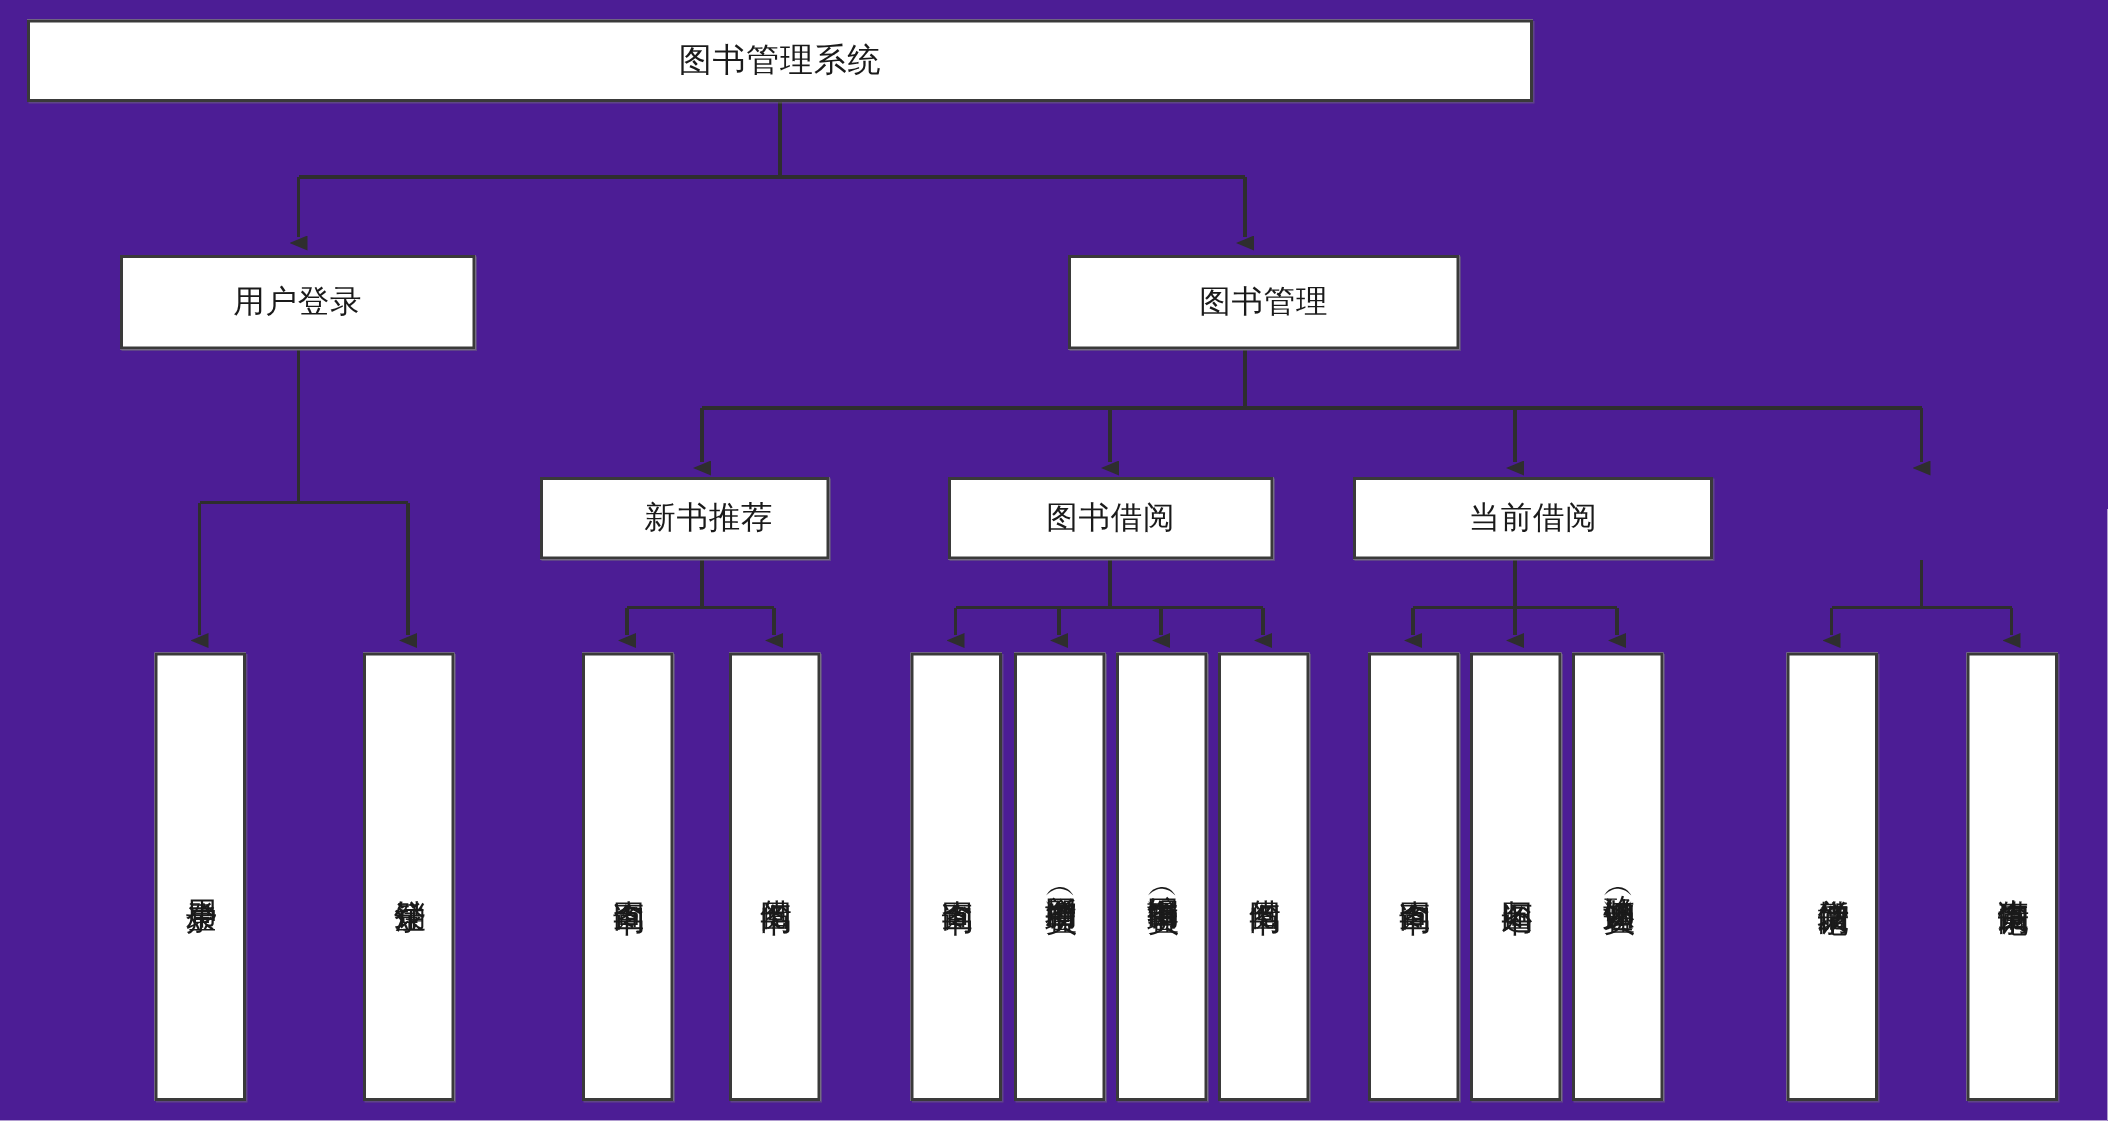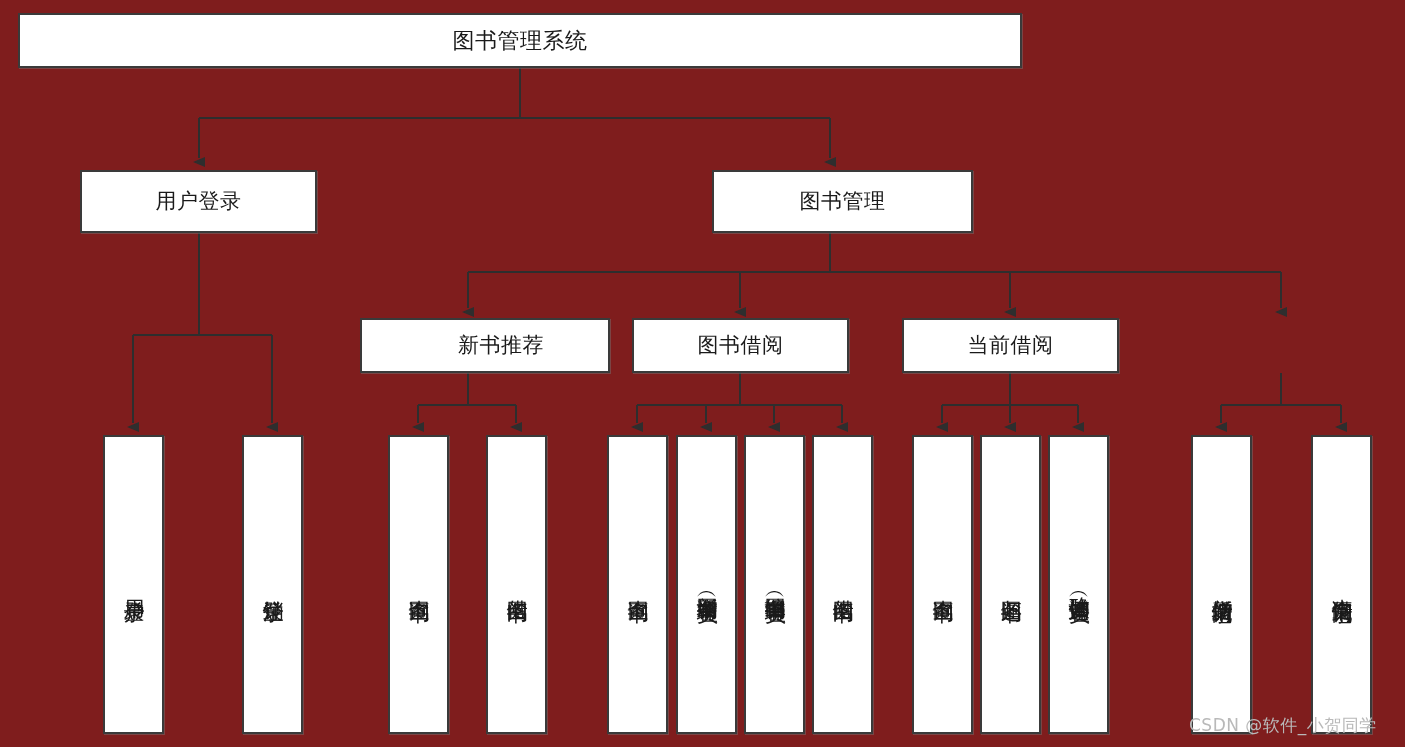--- a/index.html
+++ b/index.html
@@ -8,21 +8,21 @@
     padding: 0;
     background: #ffffff;
   }
   body {
     font-family: "DejaVu Sans", "Liberation Sans", sans-serif;
   }
   #canvas {
     position: relative;
     width: 1405px;
     height: 747px;
-    background: #7f1d1d;
+    background: #4c1d95;
     overflow: hidden;
   }
   #edges {
     position: absolute;
     left: 0;
     top: 0;
     width: 1405px;
     height: 747px;
     pointer-events: none;
   }
@@ -134,29 +134,29 @@
   </div>
 
   <div class="node h" style="left:80px; top:170px; width:237px; height:63px;">
     <span class="label">用户登录</span>
   </div>
 
   <div class="node h" style="left:712px; top:170px; width:261px; height:63px;">
     <span class="label">图书管理</span>
   </div>
 
-  <div class="node h" style="left:360px; top:318px; width:250px; height:55px;padding-left:32px;">
+  <div class="node h" style="left:360px; top:318px; width:193px; height:55px;padding-left:32px;">
     <span class="label">新书推荐</span>
   </div>
 
   <div class="node h" style="left:632px; top:318px; width:217px; height:55px;">
     <span class="label">图书借阅</span>
   </div>
 
-  <div class="node h" style="left:902px; top:318px; width:217px; height:55px;">
+  <div class="node h" style="left:902px; top:318px; width:240px; height:55px;">
     <span class="label">当前借阅</span>
   </div>
 
 
   <div class="node v" style="left:103px; top:435px; width:61px; height:299px;">
     <span class="label">用户登录</span>
   </div>
 
   <div class="node v" style="left:242px; top:435px; width:61px; height:299px;">
     <span class="label">注销登录</span>
@@ -199,15 +199,14 @@
   </div>
 
   <div class="node v" style="left:1191px; top:435px; width:61px; height:299px;">
     <span class="label">新增借阅记录</span>
   </div>
 
   <div class="node v" style="left:1311px; top:435px; width:61px; height:299px;">
     <span class="label">查询借阅记录</span>
   </div>
 
-  <div id="watermark">CSDN @软件_小贺同学</div>
 
 </div>
 
 </body></html>

